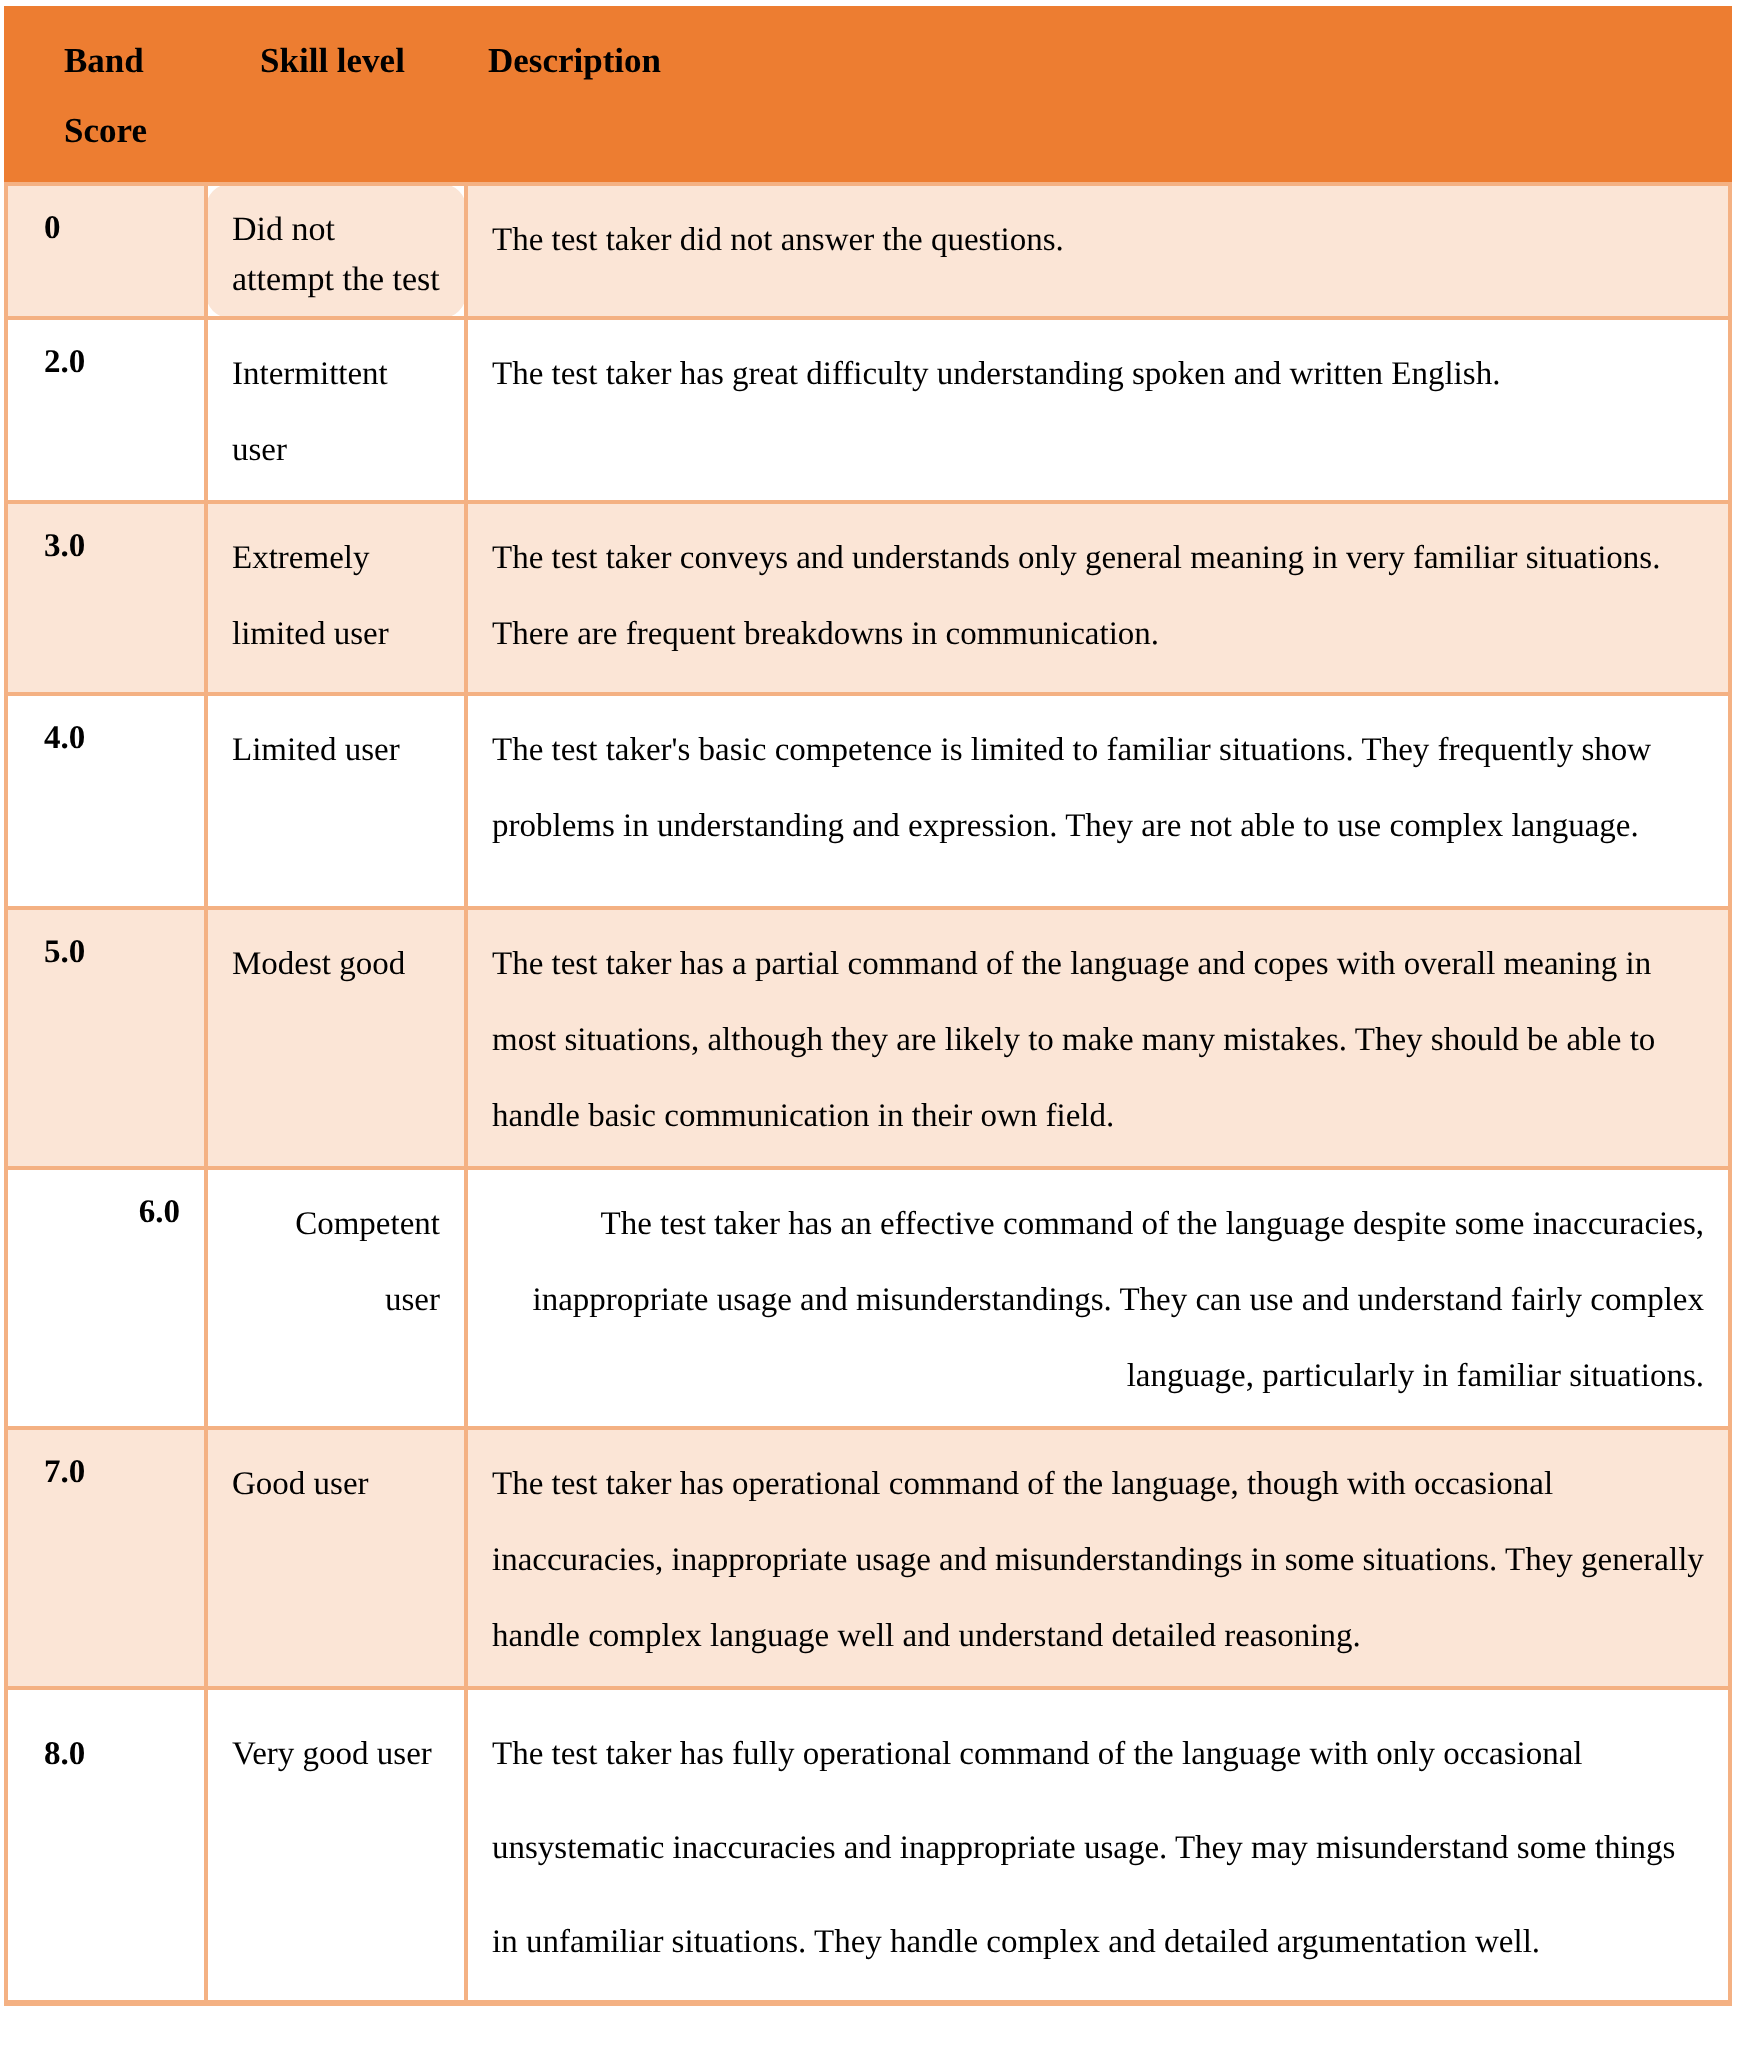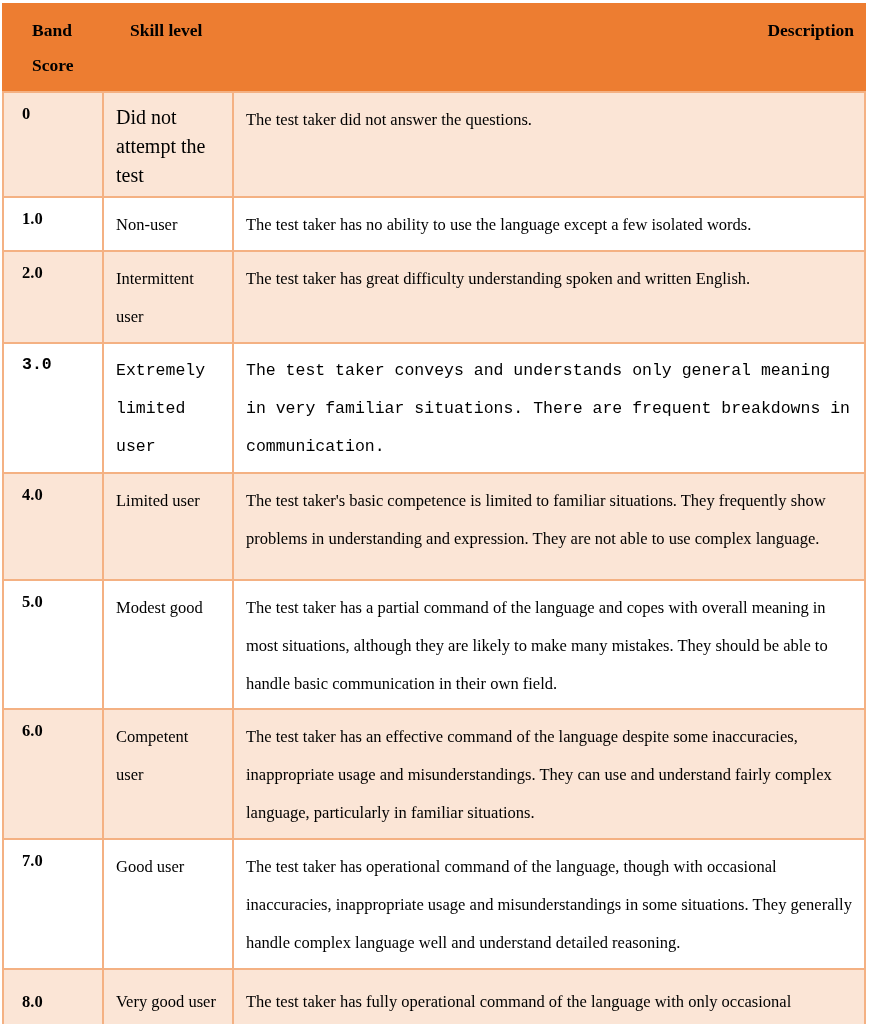--- a/index.html
+++ b/index.html
@@ -40,50 +40,51 @@
     border-bottom-color: var(--border);
     font-weight: bold;
     font-size: 17.5px;
     line-height: 2.0;
     vertical-align: top;
     text-align: left;
     padding: 8px 10px 8px 28px;
     font-family: Liberation Serif, serif;
   }
   thead th.th-skill { padding-left: 26px; }
-  thead th.th-desc  { text-align: right; padding-left: 10px; }
+  thead th.th-desc  { text-align: left; padding-left: 10px; }
 
   tbody td {
     border: 2px solid var(--border);
     vertical-align: top;
     padding: 8px 12px 6px 12px;
     font-size: 16.5px;
     line-height: 2.3;
     background: var(--white);
   }
   tbody tr:nth-child(odd) td { background: var(--row-alt-bg); }
 
   td.td-band {
     font-weight: bold;
     padding-left: 18px;
     line-height: 1.6;
   }
   td.td-skill { line-height: 2.3; }
   td.td-skill.tight {
-    font-size: 20px;
+    font-size: 17px;
     line-height: 1.45;
     padding-top: 10px;
+    border-radius: 12px;
   }
   tr.r0 { height: 54px; }
   tr.r1 { height: 53px; }
   tr.r2 { height: 77px; border-radius: 28px; }
-  tr.r3 { height: 96px; font-family: Liberation Mono, monospace; }
+  tr.r3 { height: 96px; }
   tr.r4 { height: 107px; margin-top: 18px; }
   tr.r5 { height: 112px; }
-  tr.r6 { height: 109px; }
+  tr.r6 { height: 109px; text-align: right; }
   tr.r7 { height: 107px; }
   tr.r8 { height: 140px; }
   tr.r8 td { line-height: 2.85; }
 </style>
 </head>
 <body>
 
 <div class="page">
   <table class="band-table">
     <colgroup>
@@ -96,25 +97,20 @@
         <th class="th-band">Band Score</th>
         <th class="th-skill">Skill level</th>
         <th class="th-desc">Description</th>
       </tr>
     </thead>
     <tbody>
       <tr class="r0">
         <td class="td-band">0</td>
         <td class="td-skill tight">Did not attempt the test</td>
         <td class="td-desc">The test taker did not answer the questions.</td>
-      </tr>
-      <tr class="r1">
-        <td class="td-band">1.0</td>
-        <td class="td-skill">Non-user</td>
-        <td class="td-desc">The test taker has no ability to use the language except a few isolated words.</td>
       </tr>
       <tr class="r2">
         <td class="td-band">2.0</td>
         <td class="td-skill">Intermittent user</td>
         <td class="td-desc">The test taker has great difficulty understanding spoken and written English.</td>
       </tr>
       <tr class="r3">
         <td class="td-band">3.0</td>
         <td class="td-skill">Extremely limited user</td>
         <td class="td-desc">The test taker conveys and understands only general meaning in very familiar situations. There are frequent breakdowns in communication.</td>

